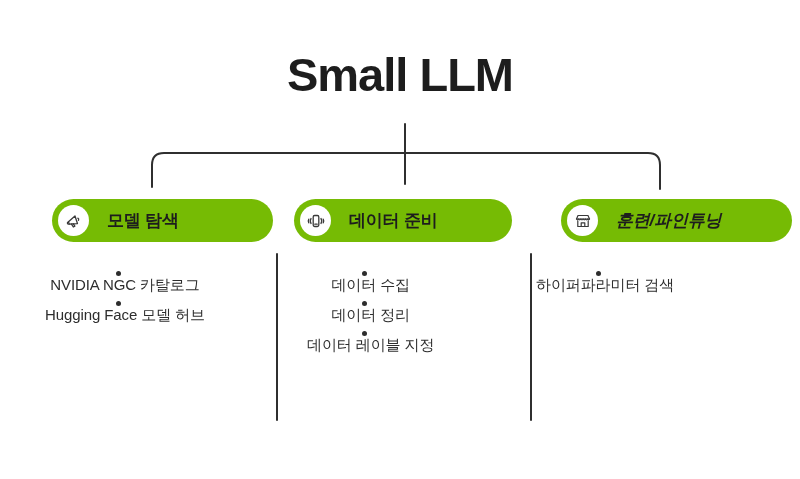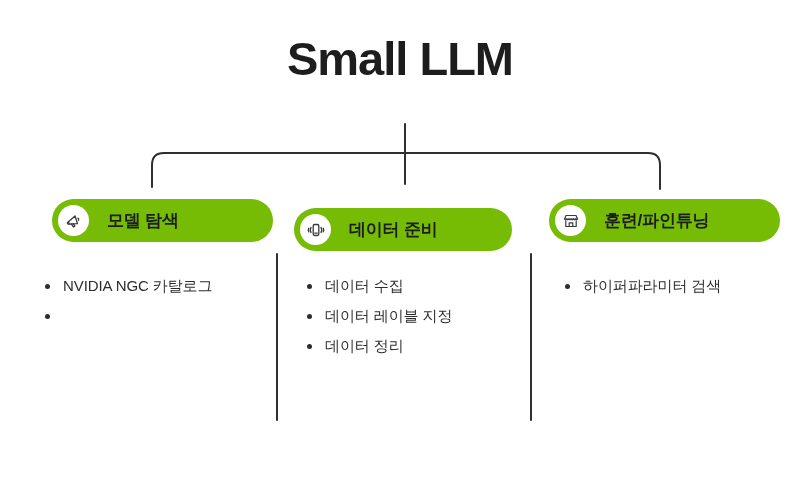--- a/index.html
+++ b/index.html
@@ -3,53 +3,53 @@
 <meta charset="utf-8">
 <style>
   html,body{margin:0;padding:0;}
   body{
     width:800px;height:479px;position:relative;background:#ffffff;overflow:hidden;
     font-family:"Liberation Sans","DejaVu Sans",sans-serif;
   }
   .canvas{position:absolute;inset:0;}
 
   .page-title{
-    position:absolute;top:34px;left:0;width:800px;text-align:center;
+    position:absolute;top:50px;left:0;width:800px;text-align:center;
     font-size:47px;line-height:50px;font-weight:800;letter-spacing:-1px;
     color:var(--text-dark,#212121);
   }
 
   .connector-svg{position:absolute;top:0;left:0;width:800px;height:479px;pointer-events:none;}
   .connector-svg path,.connector-svg line{
     stroke:var(--line,#2f2f2f);stroke-width:2;fill:none;stroke-linecap:round;
   }
 
   .badge{
     position:absolute;top:199px;height:43px;border-radius:22px;
     background:var(--accent-green,#76bb04);
     display:flex;align-items:center;box-sizing:border-box;padding-left:6px;
   }
   .badge-1{left:52px;width:221px;}
-  .badge-2{left:294px;width:218px;margin-top:9px;}
-  .badge-3{left:549px;width:231px;}
+  .badge-2{left:294px;width:218px;}
+  .badge-3{left:561px;width:231px;font-style:italic;}
   .badge .icon-circle{
     width:31px;height:31px;border-radius:50%;background:var(--badge-icon-bg,#ffffff);
     display:flex;align-items:center;justify-content:center;flex:0 0 auto;
   }
   .badge .icon-circle svg{display:block;}
   .badge .badge-label{
     margin-left:18px;font-size:17px;font-weight:700;color:var(--text-dark,#1c1c1c);
     letter-spacing:-0.2px;white-space:nowrap;
   }
 
   .column-list{position:absolute;top:271px;}
   .list-1{left:45px;}
   .list-2{left:307px;text-align:right;}
-  .list-3{left:565px;}
-  .list-row{display:flex;align-items:center;height:30px;}
+  .list-3{left:536px;}
+  .list-row{display:flex;align-items:center;height:30px;flex-direction:column;}
   .bullet-dot{
     width:5px;height:5px;border-radius:50%;background:var(--text-body,#2d2d2d);
     margin-right:13px;flex:0 0 auto;
   }
   .list-text{
     font-size:15px;color:var(--text-body,#2d2d2d);letter-spacing:-0.1px;white-space:nowrap;
   }
 
   .column-divider{
     position:absolute;top:253px;width:2px;height:168px;
@@ -120,37 +120,38 @@
     <span class="badge-label">훈련/파인튜닝</span>
   </div>
 
   <div class="column-list list-1">
     <div class="list-row">
       <span class="bullet-dot"></span>
       <span class="list-text">NVIDIA NGC 카탈로그</span>
     </div>
     <div class="list-row">
       <span class="bullet-dot"></span>
+      <span class="list-text">Hugging Face 모델 허브</span>
     </div>
   </div>
 
   <div class="column-divider divider-1"></div>
 
   <div class="column-list list-2">
     <div class="list-row">
       <span class="bullet-dot"></span>
       <span class="list-text">데이터 수집</span>
     </div>
     <div class="list-row">
       <span class="bullet-dot"></span>
-      <span class="list-text">데이터 레이블 지정</span>
+      <span class="list-text">데이터 정리</span>
     </div>
     <div class="list-row">
       <span class="bullet-dot"></span>
-      <span class="list-text">데이터 정리</span>
+      <span class="list-text">데이터 레이블 지정</span>
     </div>
   </div>
 
   <div class="column-divider divider-2"></div>
 
   <div class="column-list list-3">
     <div class="list-row">
       <span class="bullet-dot"></span>
       <span class="list-text">하이퍼파라미터 검색</span>
     </div>

